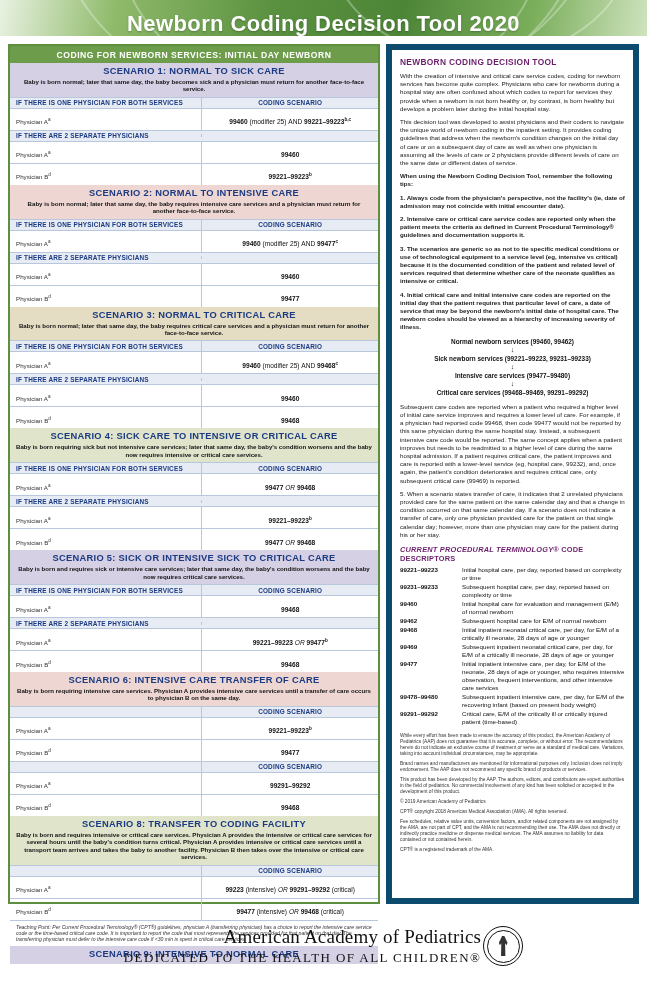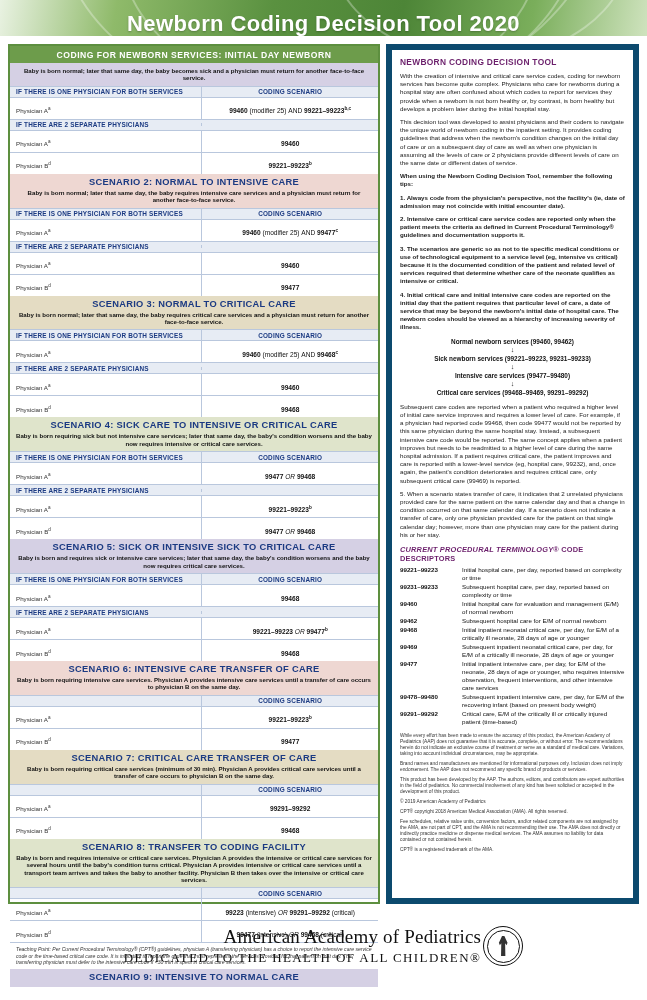--- a/index.html
+++ b/index.html
@@ -167,20 +167,21 @@
 </div>
 
 <div class="page">
 
   <div class="col-left">
     <div class="tbl">
       <div class="tbl-head">CODING FOR NEWBORN SERVICES: INITIAL DAY NEWBORN</div>
       <div id="scenario-host">
           <div class="scenario">
             <div class="sc-head t-lav">
+              <div class="sc-title">SCENARIO 1: NORMAL TO SICK CARE</div>
               <div class="sc-desc">Baby is born normal; later that same day, the baby becomes sick and a physician must return for another face-to-face service.</div>
             </div>
             <div class="row hdr">
               <div class="c1">IF THERE IS ONE PHYSICIAN FOR BOTH SERVICES</div>
               <div class="c2">CODING SCENARIO</div>
             </div>
             <div class="row">
               <div class="c1"><span class="phys">Physician A<span class="sup">a</span></span></div>
               <div class="c2"><span class="code">99460 <span class="nb">(modifier 25)</span> <span class="nb">AND</span> 99221–99223<span class="sup">b,c</span></span></div>
             </div>
@@ -313,24 +314,20 @@
             <div class="row">
               <div class="c1"><span class="phys">Physician A<span class="sup">a</span></span></div>
               <div class="c2"><span class="code">99221–99223<span class="sup">b</span></span></div>
             </div>
             <div class="row">
               <div class="c1"><span class="phys">Physician B<span class="sup">d</span></span></div>
               <div class="c2"><span class="code">99477</span></div>
             </div>
           </div>
           <div class="scenario">
-            <div class="sc-head t-tan">
-              <div class="sc-title">SCENARIO 7: CRITICAL CARE TRANSFER OF CARE</div>
-              <div class="sc-desc">Baby is born requiring critical care services (minimum of 30 min). Physician A provides critical care services until a transfer of care occurs to physician B on the same day.</div>
-            </div>
             <div class="row hdr">
               <div class="c1"></div>
               <div class="c2">CODING SCENARIO</div>
             </div>
             <div class="row">
               <div class="c1"><span class="phys">Physician A<span class="sup">a</span></span></div>
               <div class="c2"><span class="code">99291–99292</span></div>
             </div>
             <div class="row">
               <div class="c1"><span class="phys">Physician B<span class="sup">d</span></span></div>

